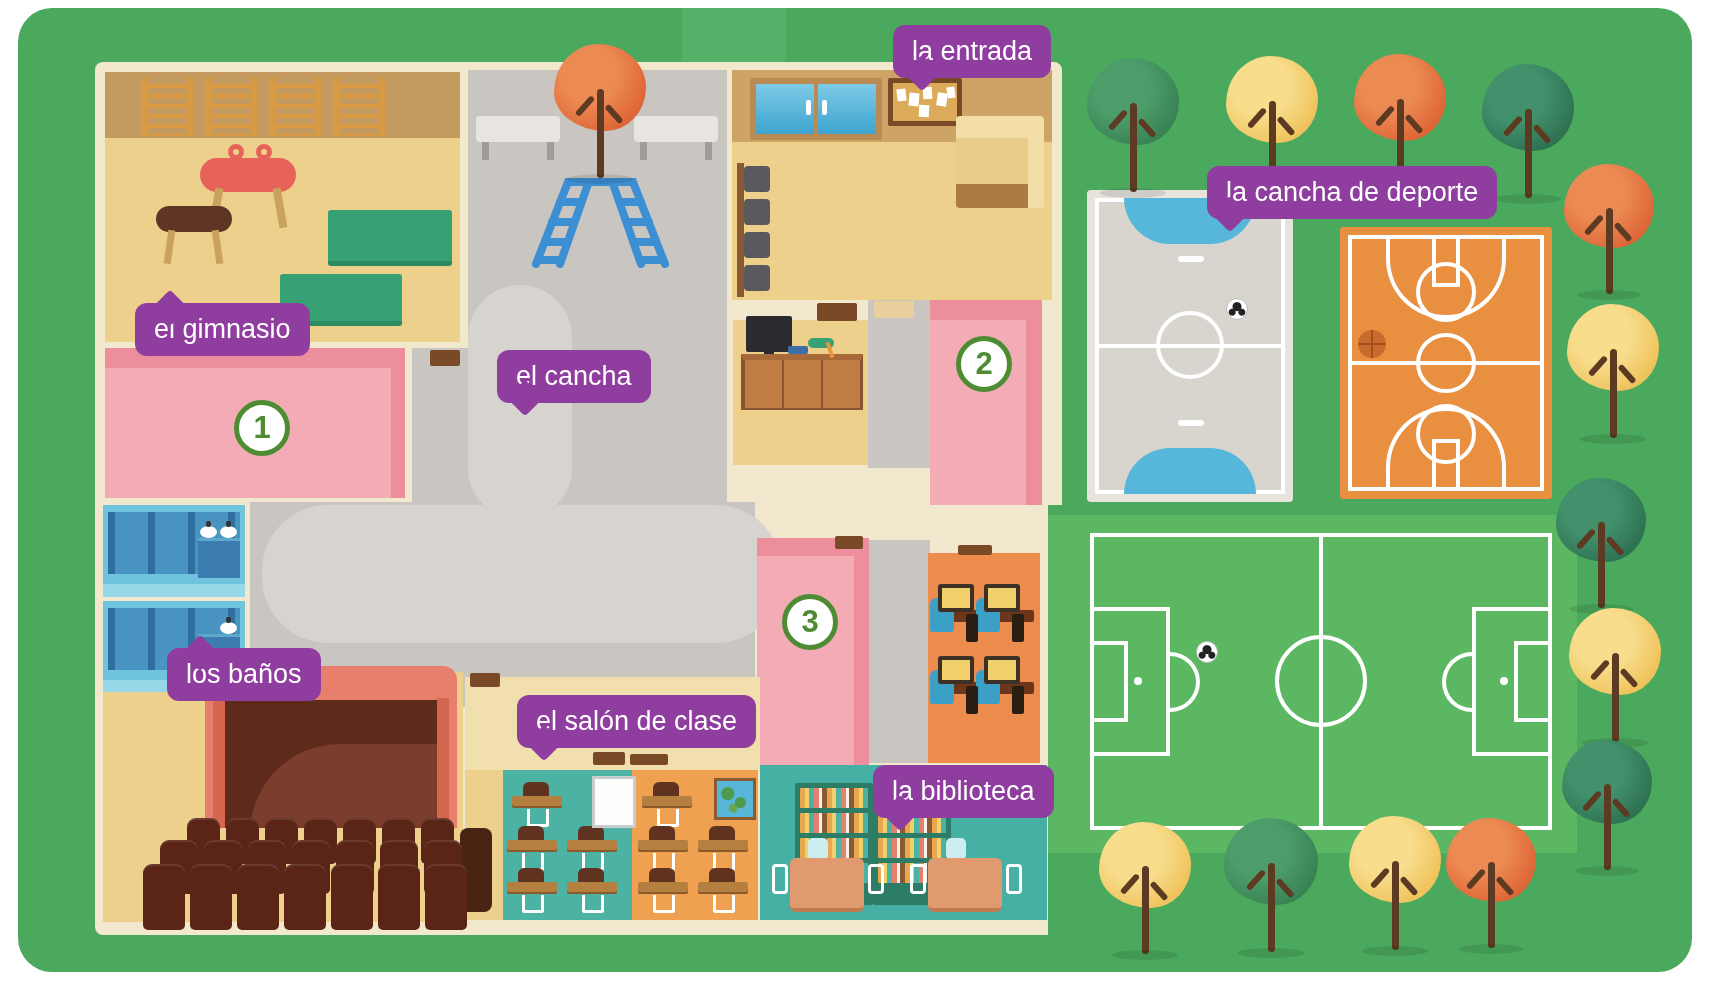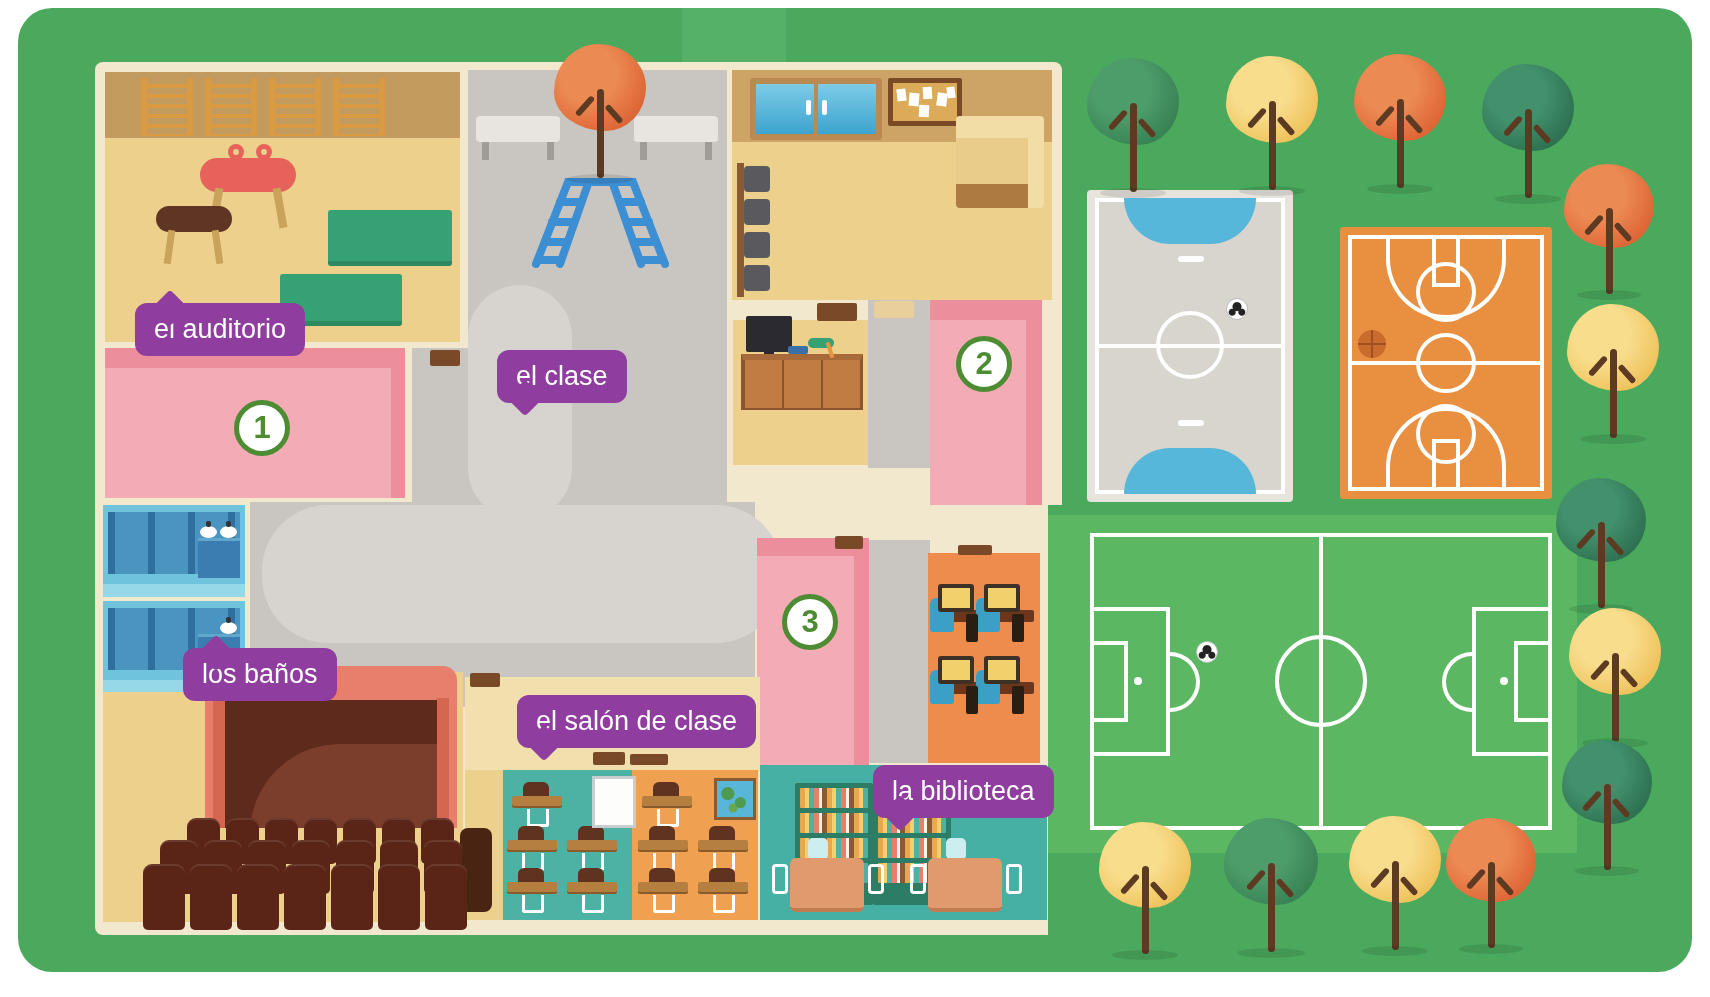--- a/index.html
+++ b/index.html
@@ -448,19 +448,21 @@
       <i class="tr"></i>
       <i class="b1"></i>
       <i class="b2"></i>
       <i class="sh"></i>
     </div>
 
   <div class="marker" style="left:234px;top:400px;">1</div>
   <div class="marker" style="left:956px;top:336px;">2</div>
   <div class="marker" style="left:782px;top:594px;">3</div>
 
-  <div class="tag pt" style="left:135px;top:303px;--po:22px;">el auditorio</div>
-  <div class="tag pb" style="left:497px;top:350px;--po:15px;">el clase</div>
-  <div class="tag pt" style="left:183px;top:648px;--po:20px;">los baños</div>
+  <div class="tag pb" style="left:893px;top:25px;--po:16px;">la entrada</div>
+  <div class="tag pt" style="left:135px;top:303px;--po:22px;">el gimnasio</div>
+  <div class="tag pb" style="left:497px;top:350px;--po:15px;">el cancha</div>
+  <div class="tag pb" style="left:1207px;top:166px;--po:10px;">la cancha de deporte</div>
+  <div class="tag pt" style="left:167px;top:648px;--po:20px;">los baños</div>
   <div class="tag pb" style="left:517px;top:695px;--po:14px;">el salón de clase</div>
   <div class="tag pb" style="left:873px;top:765px;--po:14px;">la biblioteca</div>
 
 </div>
 
 </body></html>

